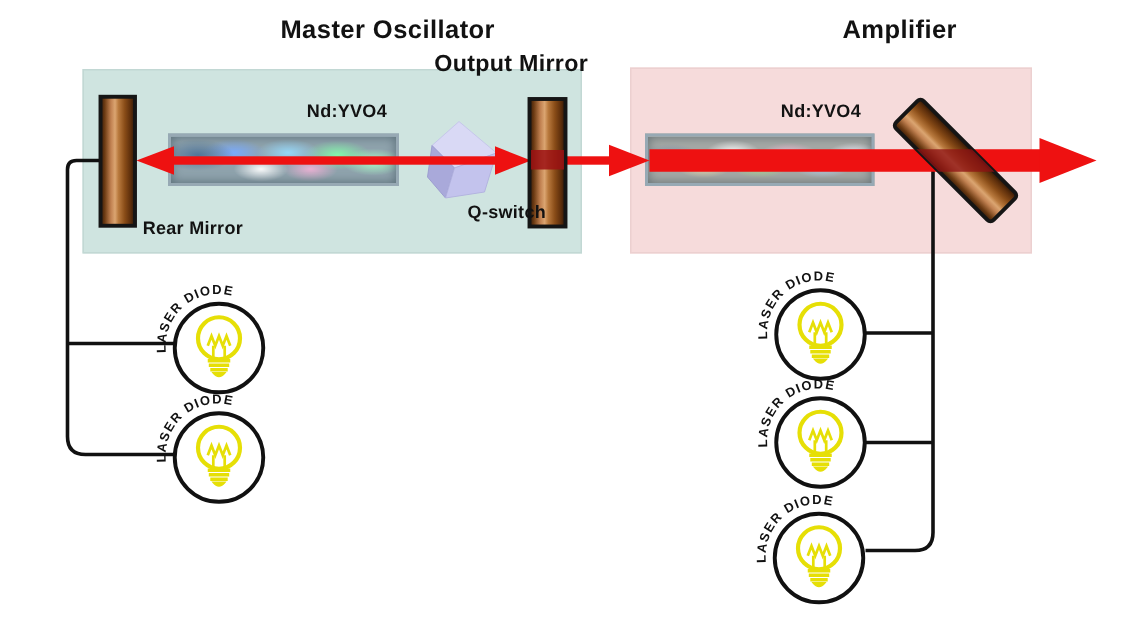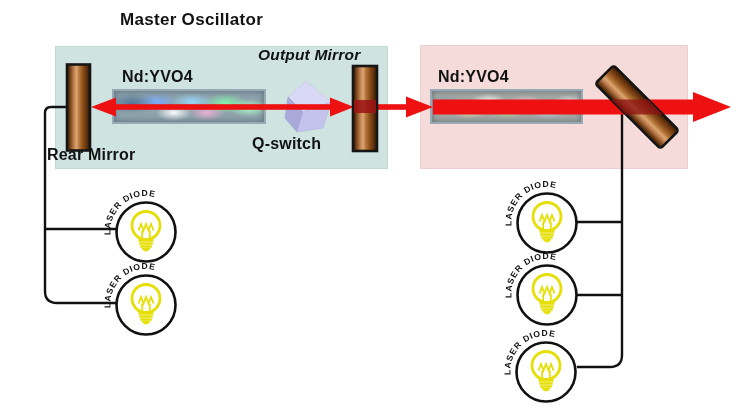--- a/index.html
+++ b/index.html
@@ -29,27 +29,27 @@
     background-image:
       radial-gradient(ellipse 30px 13px at 10% 45%, rgba(120,140,170,.85), transparent 70%),
       radial-gradient(ellipse 28px 13px at 25% 60%, rgba(255,230,170,.9), transparent 70%),
       radial-gradient(ellipse 26px 12px at 38% 35%, rgba(255,255,255,.95), transparent 70%),
       radial-gradient(ellipse 30px 13px at 50% 60%, rgba(170,230,140,.9), transparent 70%),
       radial-gradient(ellipse 28px 12px at 63% 40%, rgba(255,190,220,.85), transparent 70%),
       radial-gradient(ellipse 30px 13px at 78% 60%, rgba(180,220,255,.9), transparent 70%),
       radial-gradient(ellipse 26px 12px at 92% 40%, rgba(240,240,255,.95), transparent 70%);
   }
   .overlay{position:absolute;left:0;top:0;z-index:2;pointer-events:none;}
-  .lbl{position:absolute;z-index:3;font-weight:700;color:#121212;text-align:left;line-height:1.1;}
+  .lbl{position:absolute;z-index:3;font-weight:700;color:#121212;text-align:right;line-height:1.1;}
   .lbl-title{font-size:17px;letter-spacing:.3px;}
-  .lbl-comp{font-size:16px;letter-spacing:.2px;}
+  .lbl-comp{font-size:12px;letter-spacing:.2px;}
   .t-master{left:120px;top:11px;width:210px;}
   .t-amp{left:468px;top:11px;width:170px;}
   .l-nd1{left:122px;top:68px;width:136px;}
-  .l-outm{left:258px;top:46px;width:134px;font-size:15.5px;font-style:italic;}
+  .l-outm{left:258px;top:34px;width:134px;font-size:15.5px;}
   .l-qsw{left:252px;top:135px;width:112px;}
   .l-rearm{left:47px;top:146px;width:115px;}
   .l-nd2{left:438px;top:68px;width:136px;}
 </style>
 </head>
 <body>
 
 <div class="stage">
 
   <div class="box box-osc"></div>
@@ -175,19 +175,20 @@
     </g>
 
     <rect x="67" y="64.5" width="23" height="86" fill="url(#mgrad)" stroke="#151515" stroke-width="2.6"></rect>
     <rect x="353" y="66" width="24" height="85" fill="url(#mgrad)" stroke="#151515" stroke-width="2.6"></rect>
     <rect x="354" y="100" width="22" height="13" fill="#9c1113" opacity="0.85"></rect>
     <rect x="624" y="61" width="26" height="92" rx="3" transform="rotate(-45 637 107)" fill="url(#mgrad)" stroke="#151515" stroke-width="2.6"></rect>
     <rect x="600" y="99.5" width="74" height="15" fill="#8e1213" opacity="0.78" clip-path="url(#tiltclip)"></rect>
   </svg>
 
   <div class="lbl lbl-title t-master">Master Oscillator</div>
+  <div class="lbl lbl-title t-amp">Amplifier</div>
   <div class="lbl lbl-comp l-nd1">Nd:YVO4</div>
   <div class="lbl lbl-comp l-outm">Output Mirror</div>
   <div class="lbl lbl-comp l-rearm">Rear Mirror</div>
   <div class="lbl lbl-comp l-qsw">Q-switch</div>
   <div class="lbl lbl-comp l-nd2">Nd:YVO4</div>
 
 </div>
 
 </body></html>

